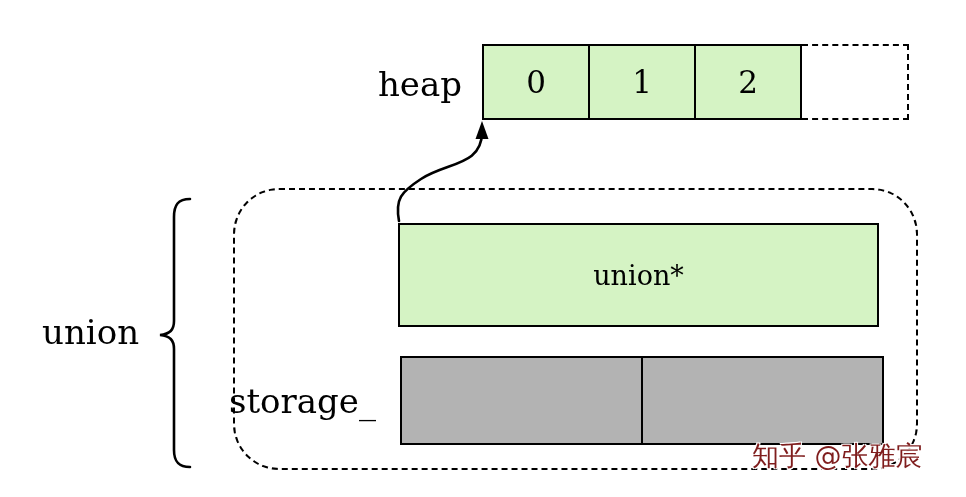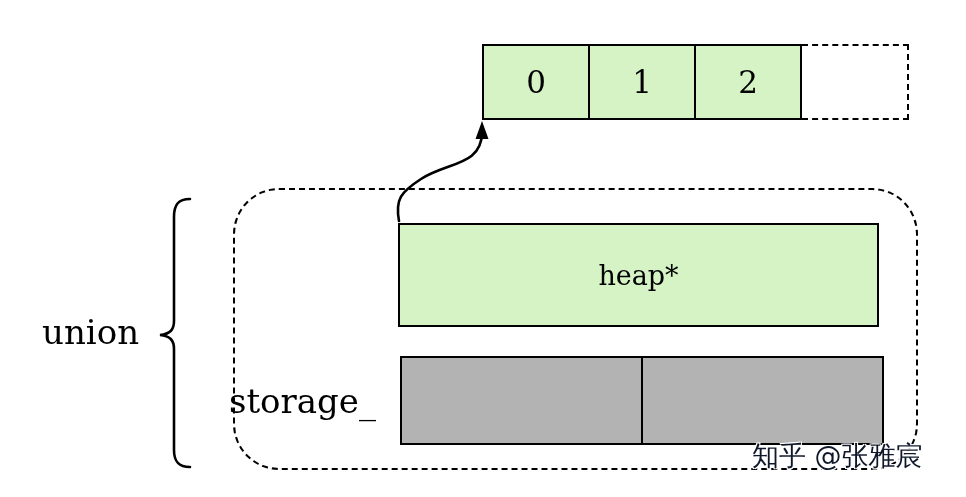--- a/index.html
+++ b/index.html
@@ -126,47 +126,48 @@
     left: 42px;
     top: 312px;
   }
   .watermark {
     position: absolute;
     left: 752px;
     top: 440px;
     font-family: "DejaVu Sans", sans-serif;
     font-size: 27px;
     line-height: 32px;
-    color: #0f172a;
+    color: #7f1d1d;
     text-shadow:
       -1px -1px 0 #ffffff,
        1px -1px 0 #ffffff,
       -1px  1px 0 #ffffff,
        1px  1px 0 #ffffff;
     white-space: nowrap;
   }
 </style>
 </head>
 <body>
 
 <div class="canvas">
 
+  <div class="label heap-label">heap</div>
 
   <div class="heap-cells">
     <div class="heap-cell">0</div>
     <div class="heap-cell">1</div>
     <div class="heap-cell">2</div>
   </div>
 
   <div class="heap-dashed-cell"></div>
 
   <div class="union-container"></div>
 
   <div class="pdata-box">
-    <span>heap*</span>
+    <span>union*</span>
   </div>
 
   <div class="label storage-label">storage_</div>
   <div class="storage-box">
     <div class="storage-segment"></div>
     <div class="storage-segment"></div>
   </div>
 
   <div class="label union-label">union</div>
 

